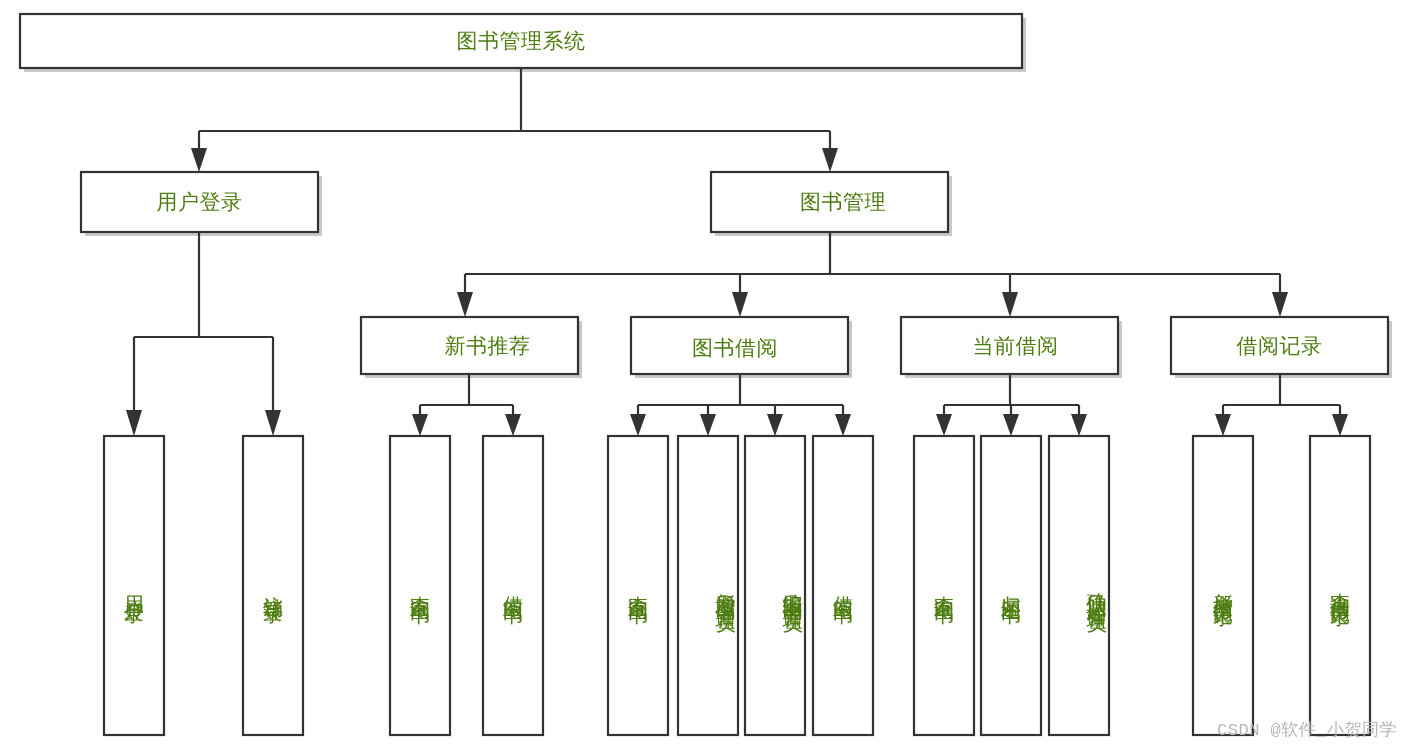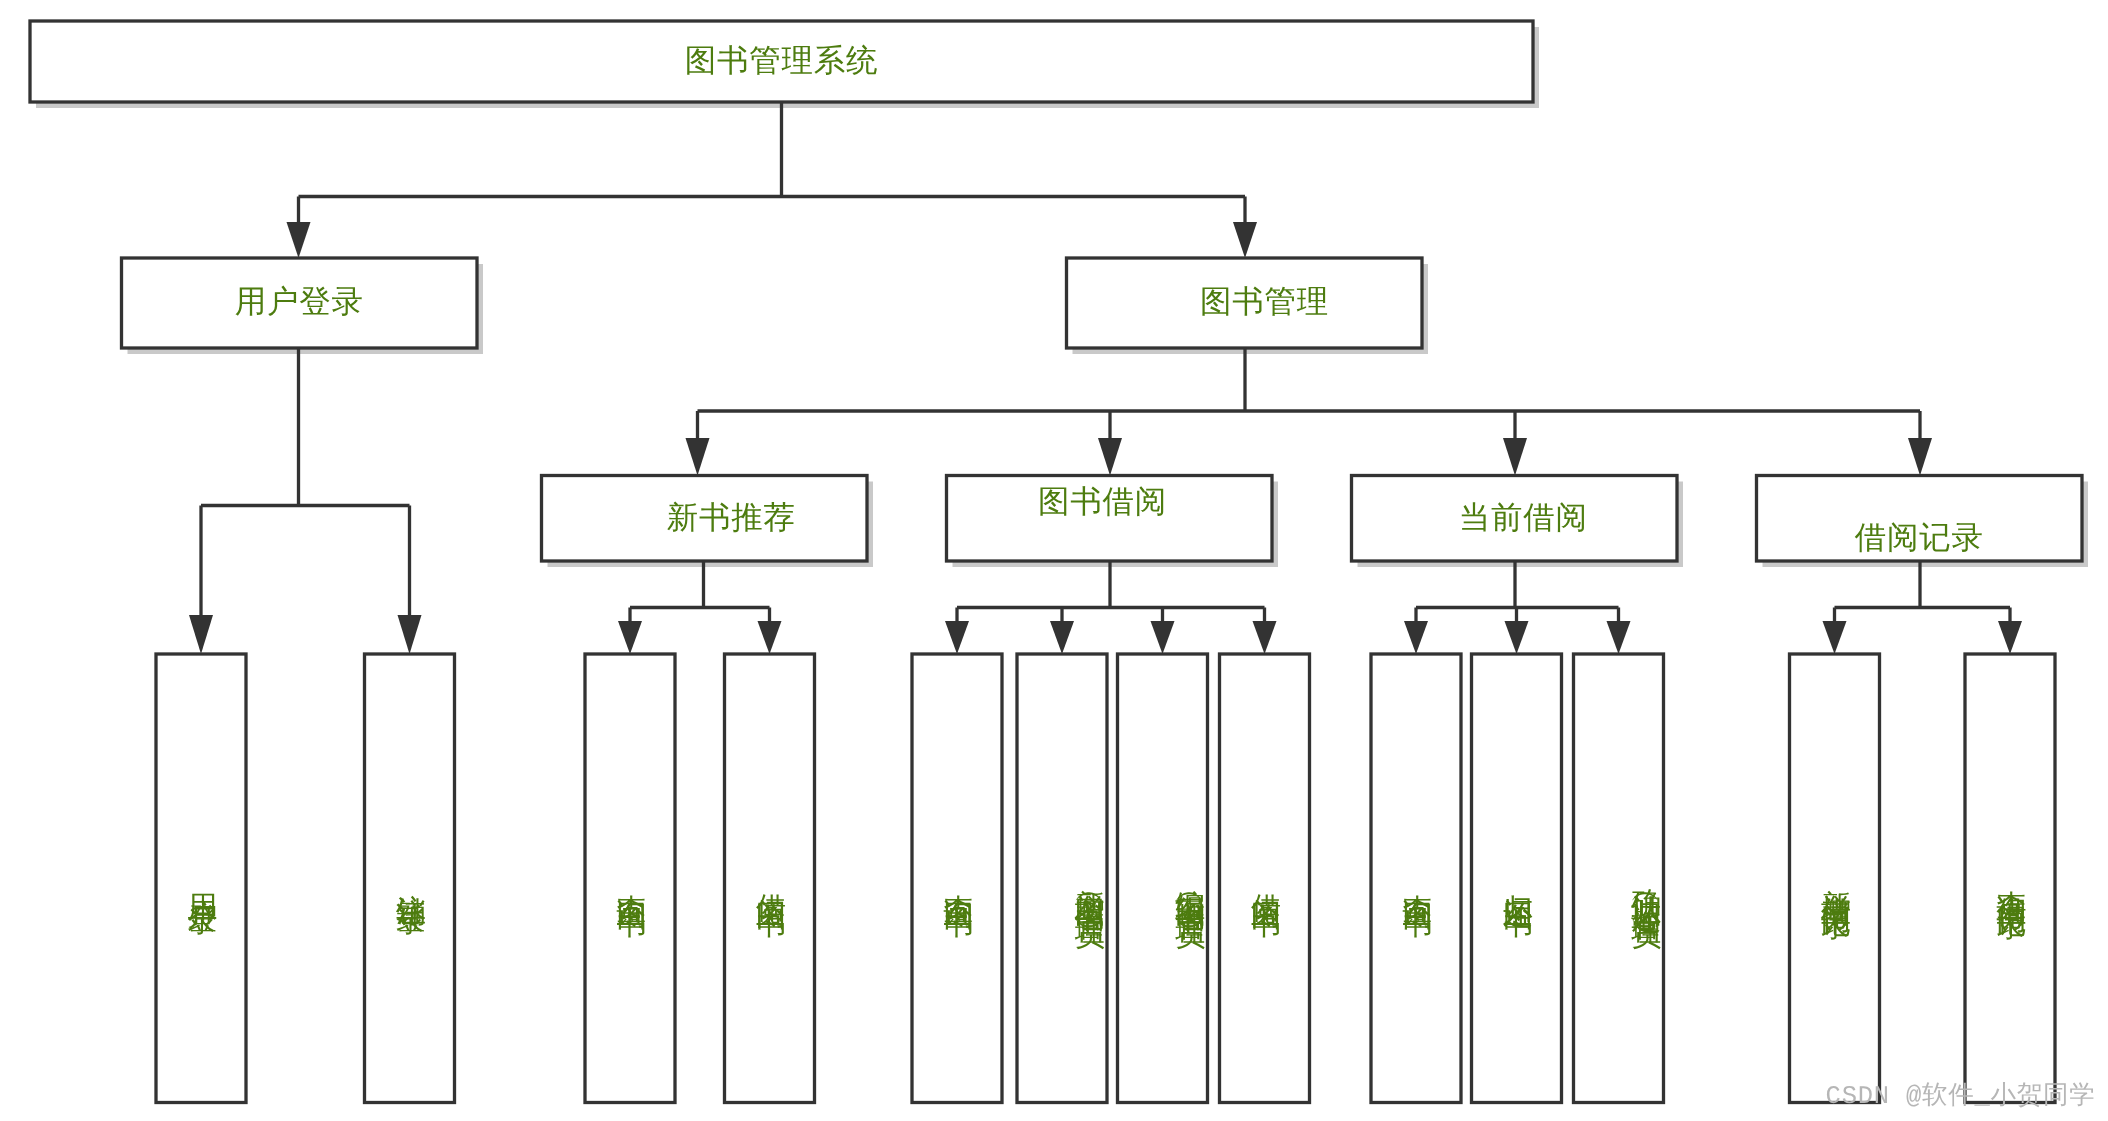--- a/index.html
+++ b/index.html
@@ -188,23 +188,23 @@
     <rect class="node-box" x="1310" y="436" width="60" height="299"></rect>
 
   </svg>
 
   <div class="node-label label-horizontal" style="left:20px; top:14px; width:1002px; height:54px;">图书管理系统</div>
 
   <div class="node-label label-horizontal" style="left:81px; top:172px; width:237px; height:60px;">用户登录</div>
   <div class="node-label label-horizontal" style="left:711px; top:172px; width:264px; height:60px;border-radius:24px;">图书管理</div>
 
   <div class="node-label label-horizontal" style="left:361px; top:317px; width:253px; height:57px;border-radius:19px;">新书推荐</div>
-  <div class="node-label label-horizontal" style="left:631px; top:306px; width:208px; height:57px;">图书借阅</div>
+  <div class="node-label label-horizontal" style="left:631px; top:319px; width:208px; height:57px;">图书借阅</div>
   <div class="node-label label-horizontal" style="left:901px; top:317px; width:217px; height:57px;padding-left:12px;">当前借阅</div>
-  <div class="node-label label-horizontal" style="left:1171px; top:330px; width:217px; height:57px;">借阅记录</div>
+  <div class="node-label label-horizontal" style="left:1171px; top:317px; width:217px; height:57px;">借阅记录</div>
 
   <div class="node-label label-vertical" style="left:104px; top:436px; width:60px; height:299px;">用户登录</div>
   <div class="node-label label-vertical" style="left:243px; top:436px; width:60px; height:299px;">注销登录</div>
 
   <div class="node-label label-vertical" style="left:390px; top:436px; width:60px; height:299px;">查询图书</div>
   <div class="node-label label-vertical" style="left:483px; top:436px; width:60px; height:299px;">借阅图书</div>
 
   <div class="node-label label-vertical" style="left:608px; top:436px; width:60px; height:299px;">查询图书</div>
   <div class="node-label label-vertical" style="left:678px; top:436px; width:60px; height:299px; align-items:flex-start; padding-top:10px;">新增图书（管理员）</div>
   <div class="node-label label-vertical" style="left:745px; top:436px; width:60px; height:299px; align-items:flex-start; padding-top:10px;">编辑图书（管理员）</div>

